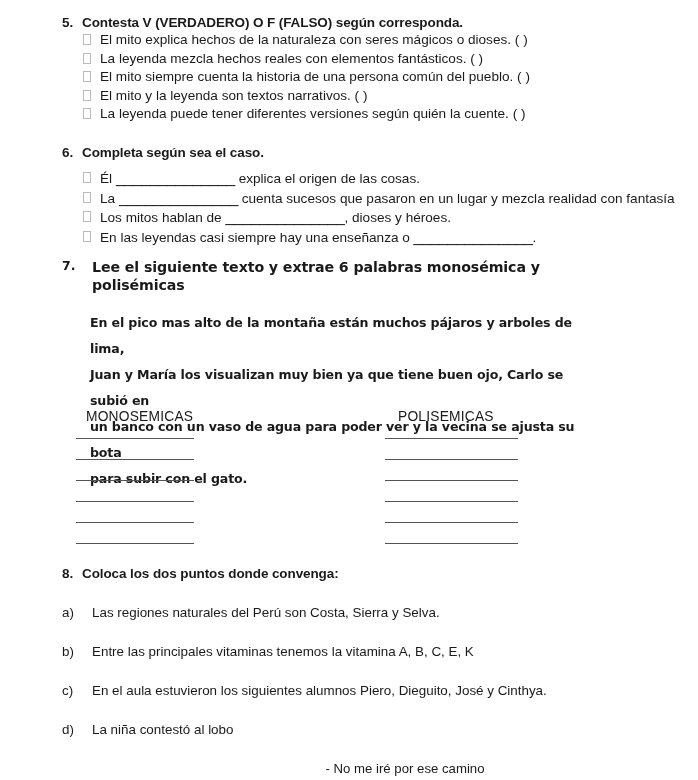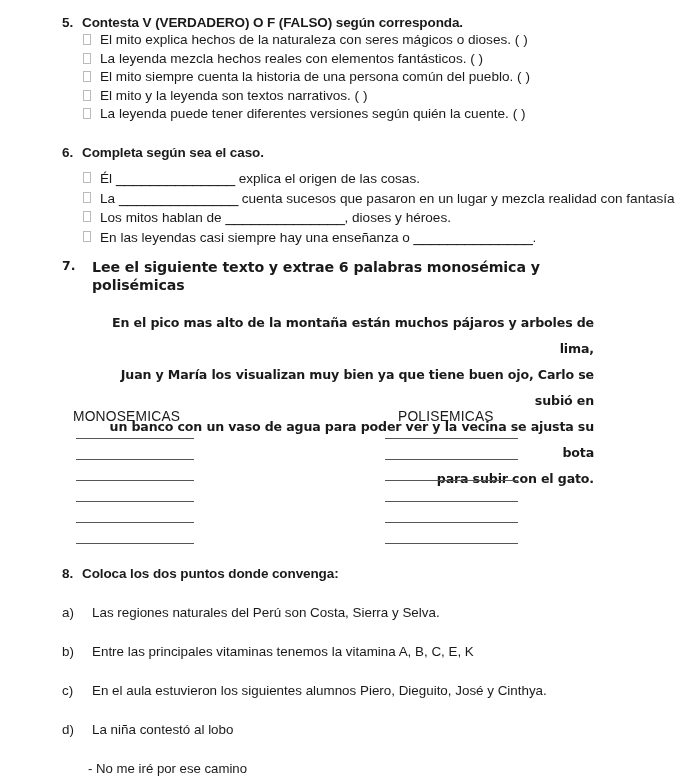--- a/index.html
+++ b/index.html
@@ -97,36 +97,35 @@
   .passage {
     position: absolute;
     left: 90px;
     top: 52px;
     width: 504px;
     font-family: "DejaVu Sans", sans-serif;
     font-weight: bold;
     font-size: 12.6px;
     line-height: 26px;
     letter-spacing: -0.15px;
-    text-align: right;
   }
   .passage > span { display: block; }
 
   
   .ans-area {
     position: absolute;
     left: 0;
     top: 0;
     width: 698px;
   }
   .col {
     position: absolute;
     top: 0;
   }
-  .col-left  { left: 73px; }
+  .col-left  { left: 86px; }
   .col-right { left: 398px; }
   .col-title {
     font-size: 13.8px;
     line-height: 18px;
     letter-spacing: 0.2px;
     white-space: nowrap;
   }
   .lines {
     position: absolute;
     top: 30px;
@@ -156,25 +155,26 @@
     white-space: nowrap;
   }
   .amark {
     position: absolute;
     left: 62px;
     top: 0;
     font-size: 13.4px;
   }
   .sub-line {
     position: relative;
-    padding-left: 88px;
+    padding-left: 112px;
     font-size: 13.2px;
     line-height: 17px;
     margin-bottom: 20px;
     white-space: nowrap;
+    text-align: center;
   }
 </style>
 </head>
 <body>
 
 <div class="page">
 
   <section class="qblock" id="q5" style="top:14px;">
     <div class="qhead">
       <span class="qnum">5.</span>

